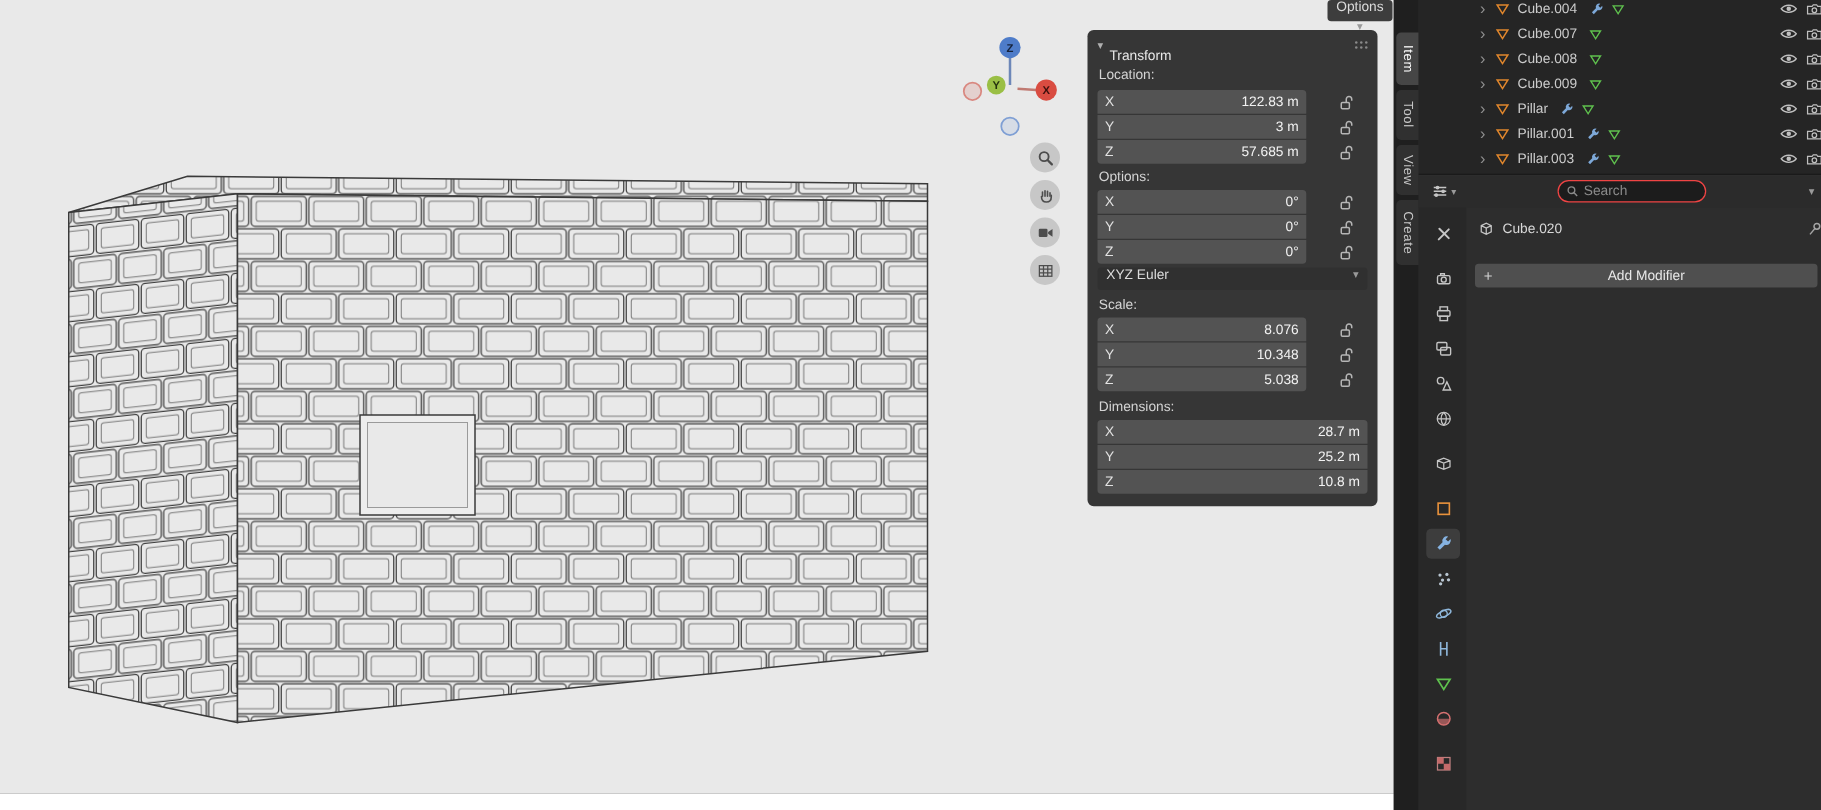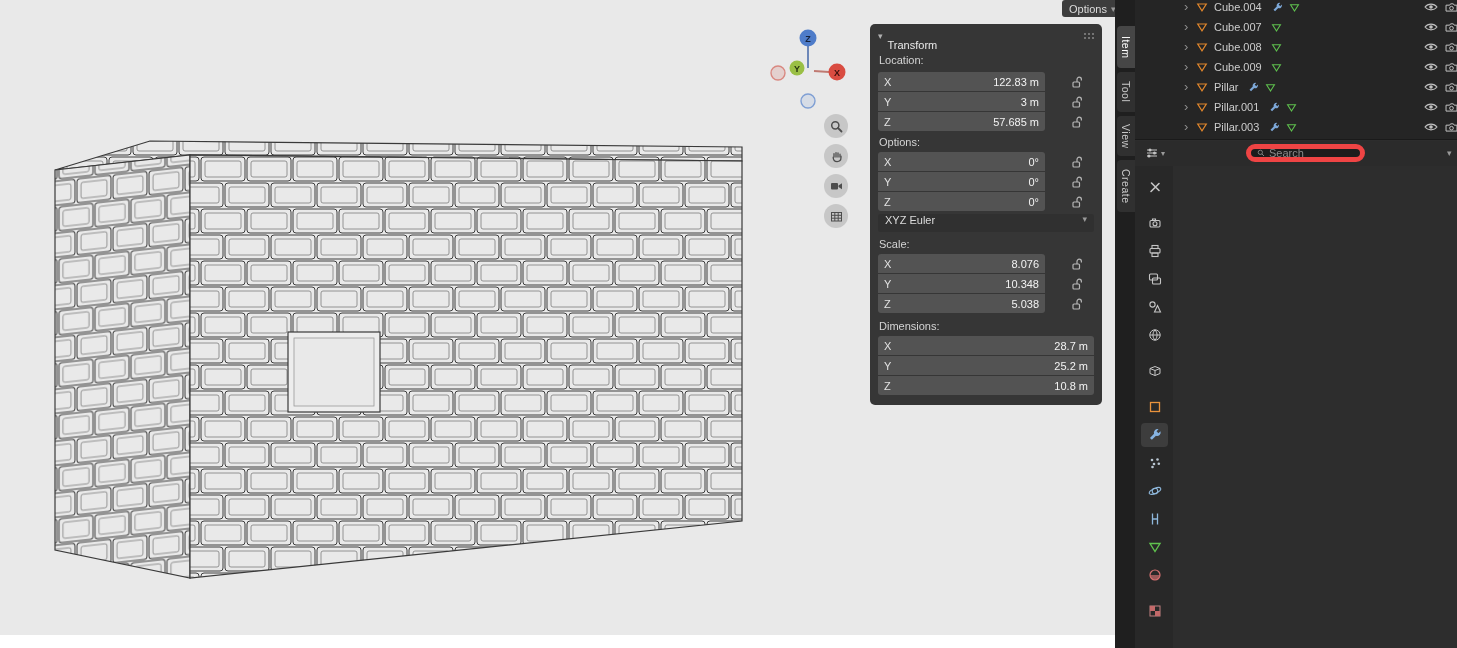--- a/index.html
+++ b/index.html
@@ -4,21 +4,21 @@
 <style>
   * { box-sizing: border-box; margin: 0; padding: 0; }
   body { background:#1a1a1a; font-family:"Liberation Sans","DejaVu Sans",sans-serif; }
   .stage { position:relative; width:1457px; height:648px; overflow:hidden; background:#2d2d2d; font-size:11px; color:#c9c9c9; }
 
   
   .viewport { position:absolute; left:0; top:0; width:1115px; height:635px; background:#e9e9e9; overflow:hidden; }
   .white-strip { position:absolute; left:0; top:635px; width:1115px; height:13px; background:#ffffff; }
   .wall-svg { position:absolute; left:40px; top:130px; }
 
-  .options-btn { position:absolute; left:1062px; top:0; height:17px; background:#3d3d3d; border-radius:3px; display:flex; align-items:center; gap:4px; padding:0 7px; color:#dcdcdc; cursor:pointer; }
+  .options-btn { position:absolute; left:1062px; top:0; height:17px; background:#3d3d3d; border-radius:3px; display:flex; align-items:center; gap:4px; padding:0 7px; color:#dcdcdc; cursor:pointer;flex-direction:column; }
   .options-btn .chev { color:#9a9a9a; font-size:9px; }
 
   .gizmo-svg { position:absolute; left:762px; top:24px; }
   .nav-btn { position:absolute; left:824px; width:24px; height:24px; border-radius:50%; background:rgba(110,110,110,0.28); display:flex; align-items:center; justify-content:center; cursor:pointer; }
 
   
   .npanel { position:absolute; left:870px; top:24px; width:232px; height:381px; background:rgba(42,42,42,0.94); border-radius:5px; color:#d4d4d4; }
   .panel-header { position:absolute; left:0; top:0; width:100%; height:24px; display:flex; align-items:center; padding:0 8px; gap:5px; cursor:pointer; }
   .panel-header .chev { color:#b0b0b0; font-size:9px; }
   .panel-title { color:#e9e9e9;margin-top:17px; }
@@ -48,21 +48,21 @@
   .o-expand { width:12px; color:#8f8f8f; font-size:13px; line-height:10px; }
   .o-mesh { width:16px; display:flex; }
   .o-name { margin:0 3px 0 2px; }
   .o-mod { margin-left:7px; display:flex; }
   .o-data { margin-left:6px; display:flex; }
   .o-right { position:absolute; left:289px; top:0; height:20px; display:flex; align-items:center; gap:7px; }
 
   .props-header { position:absolute; left:0; top:141px; width:322px; height:25px; background:#2b2b2b; }
   .ed-icon { position:absolute; left:10px; top:5px; display:flex; align-items:center; gap:2px; cursor:pointer; }
   .ed-icon .chev { color:#9a9a9a; font-size:8px; }
-  .searchbox { position:absolute; left:111px; top:3px; width:119px; height:18px; background:#1c1c1c; border:5px solid #ef4444; border-radius:10px; display:flex; align-items:center; padding:0 6px; gap:4px; }
+  .searchbox { position:absolute; left:111px; top:3px; width:119px; height:18px; background:#1c1c1c; border:1px solid #ef4444; border-radius:10px; display:flex; align-items:center; padding:0 6px; gap:4px; }
   .searchbox input { background:transparent; border:none; outline:none; color:#bbb; width:85px; font-size:11px; font-family:inherit; }
   .searchbox input::placeholder { color:#8a8a8a; }
   .hdr-chev { position:absolute; left:312px; top:7px; color:#9a9a9a; font-size:9px; cursor:pointer; }
 
   .tabcol { position:absolute; left:0; top:166px; width:38px; height:482px; background:#282828; }
   .ptab { position:absolute; left:6px; width:27px; height:24px; display:flex; align-items:center; justify-content:center; cursor:pointer; }
   .ptab.active { background:#3d3d3d; border-radius:4px; }
 
   .props-main { position:absolute; left:38px; top:166px; width:284px; height:482px; background:#2d2d2d; }
   .breadcrumb { position:absolute; left:9px; top:10px; display:flex; align-items:center; gap:6px; color:#d8d8d8; }
@@ -649,16 +649,32 @@
         </div>
       <div class="ptab" style="top:433px">
           <svg width="14" height="14" viewBox="0 0 14 14">
             <rect x="2" y="2" width="10" height="10" fill="none" stroke="#c08080" stroke-width="1"></rect>
             <rect x="2" y="2" width="5" height="5" fill="#c46a6a"></rect>
             <rect x="7" y="7" width="5" height="5" fill="#c46a6a"></rect>
           </svg>
         </div>
     </div>
 
+    <div class="props-main">
+      <div class="breadcrumb">
+        <svg width="14" height="14" viewBox="0 0 14 14" fill="none" stroke="#c5c5c5" stroke-width="1">
+            <path d="M3 4.5 7 2.5 11 4.5 11 9.5 7 11.5 3 9.5Z M3 4.5 7 6.5 11 4.5 M7 6.5 V11.5"></path>
+          </svg>
+        <span>Cube.020</span>
+      </div>
+      <svg class="pin" width="13" height="13" viewBox="0 0 13 13">
+        <circle cx="8.5" cy="4" r="2.3" fill="none" stroke="#a5a5a5" stroke-width="1.2"></circle>
+        <path d="M7 5.7 L3 10.5" stroke="#a5a5a5" stroke-width="1.2"></path>
+      </svg>
+      <div class="add-btn">
+        <span class="plus">+</span>
+        <span>Add Modifier</span>
+      </div>
+    </div>
 
   </div>
 
 </div>
 
 </body></html>

